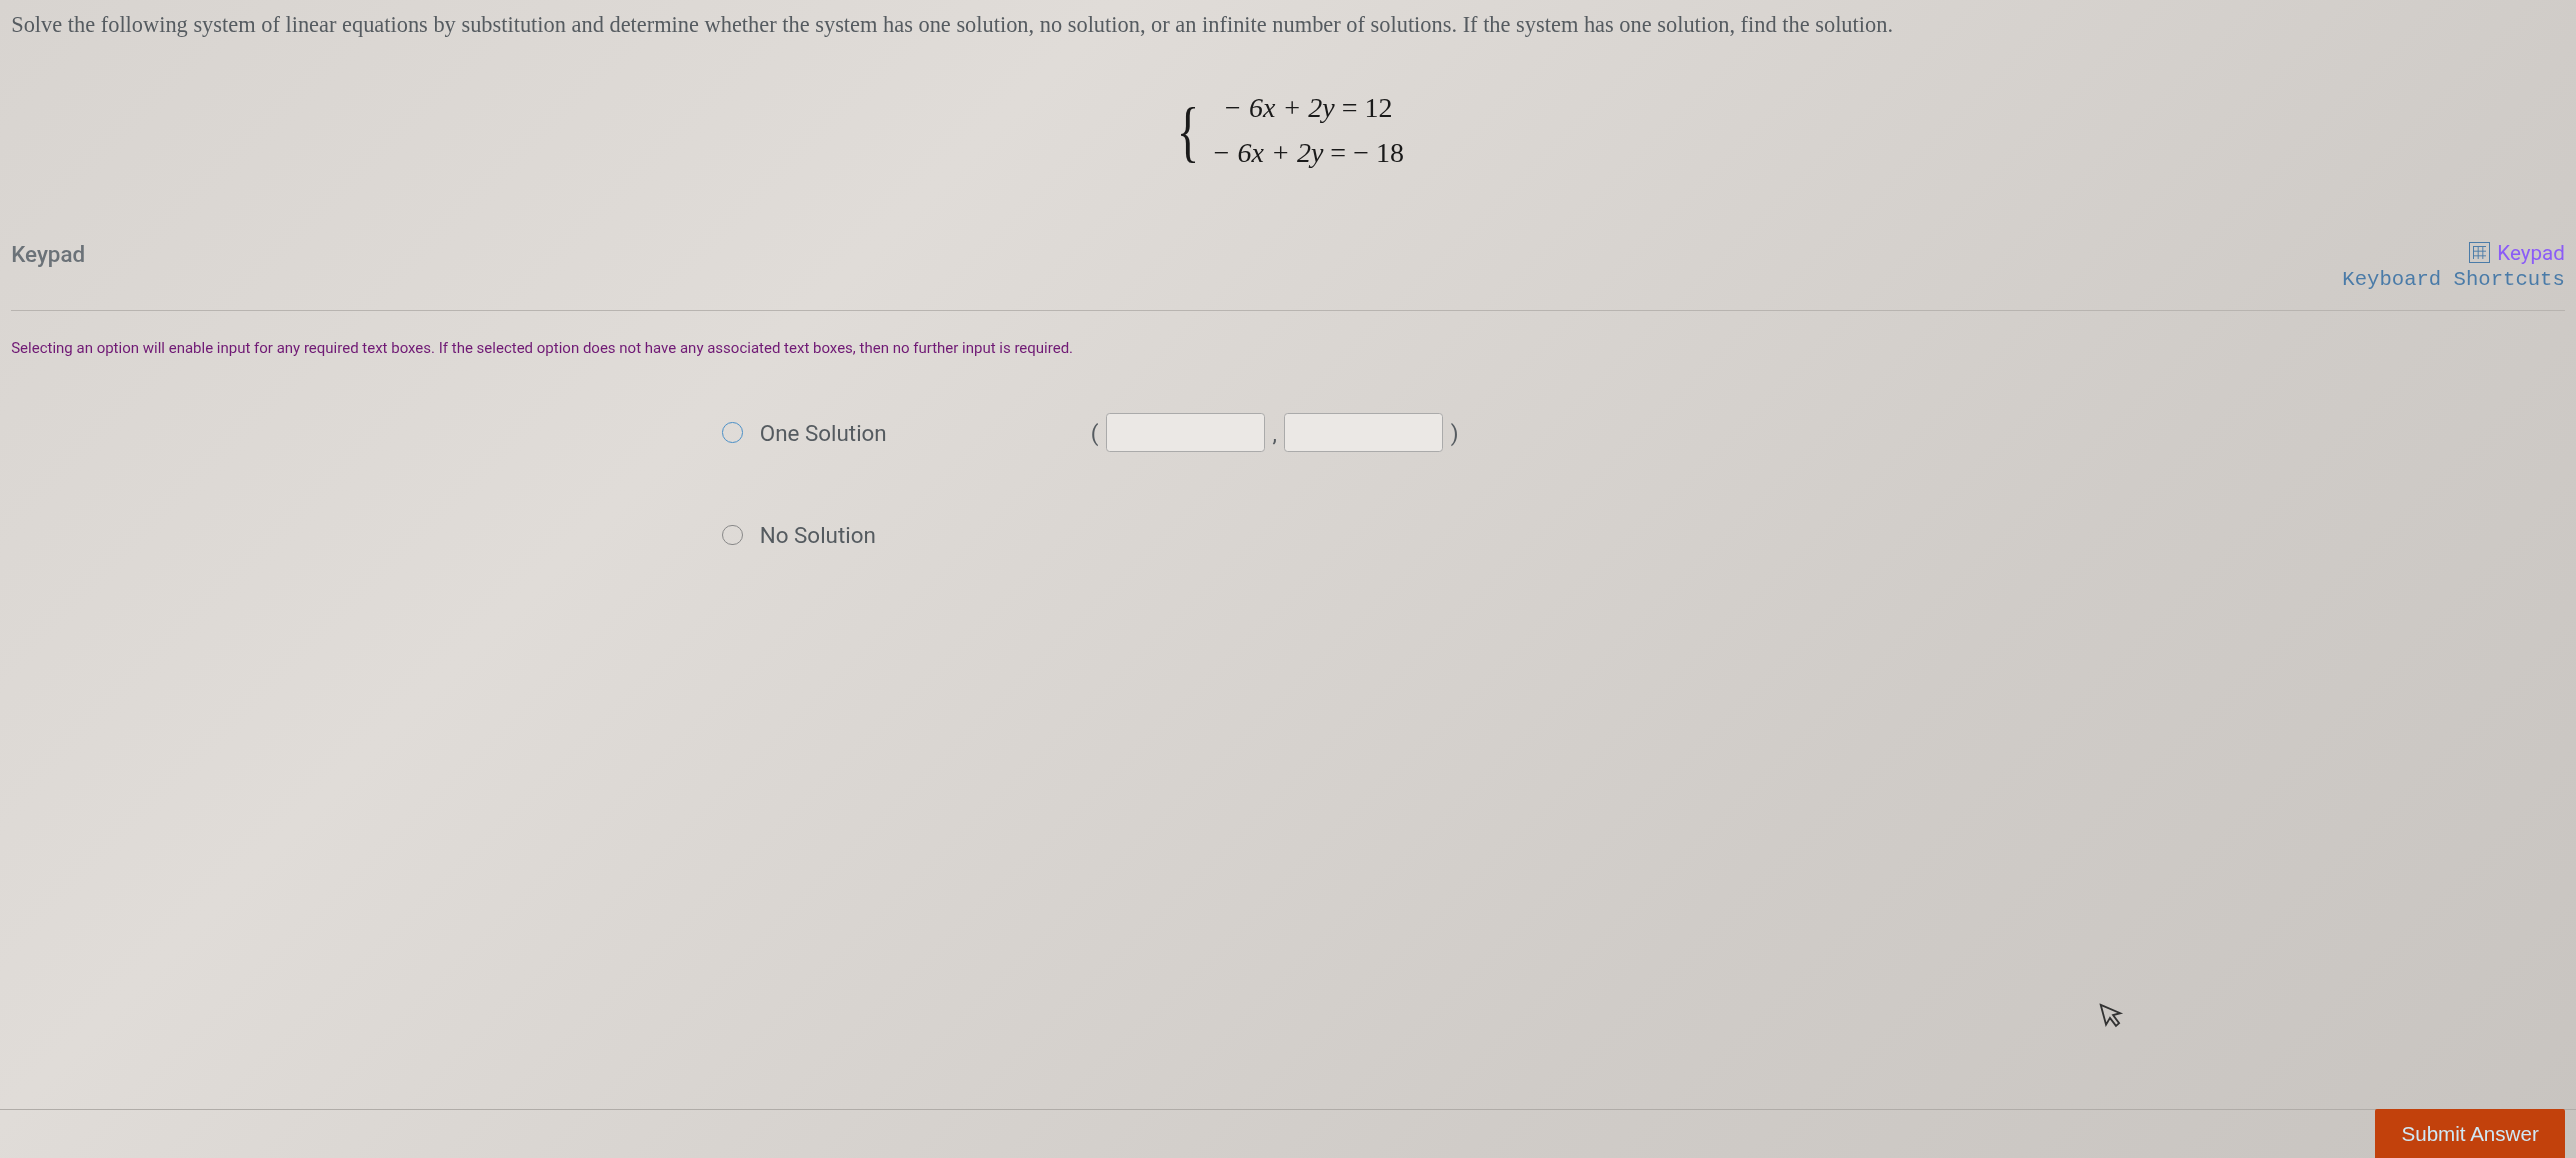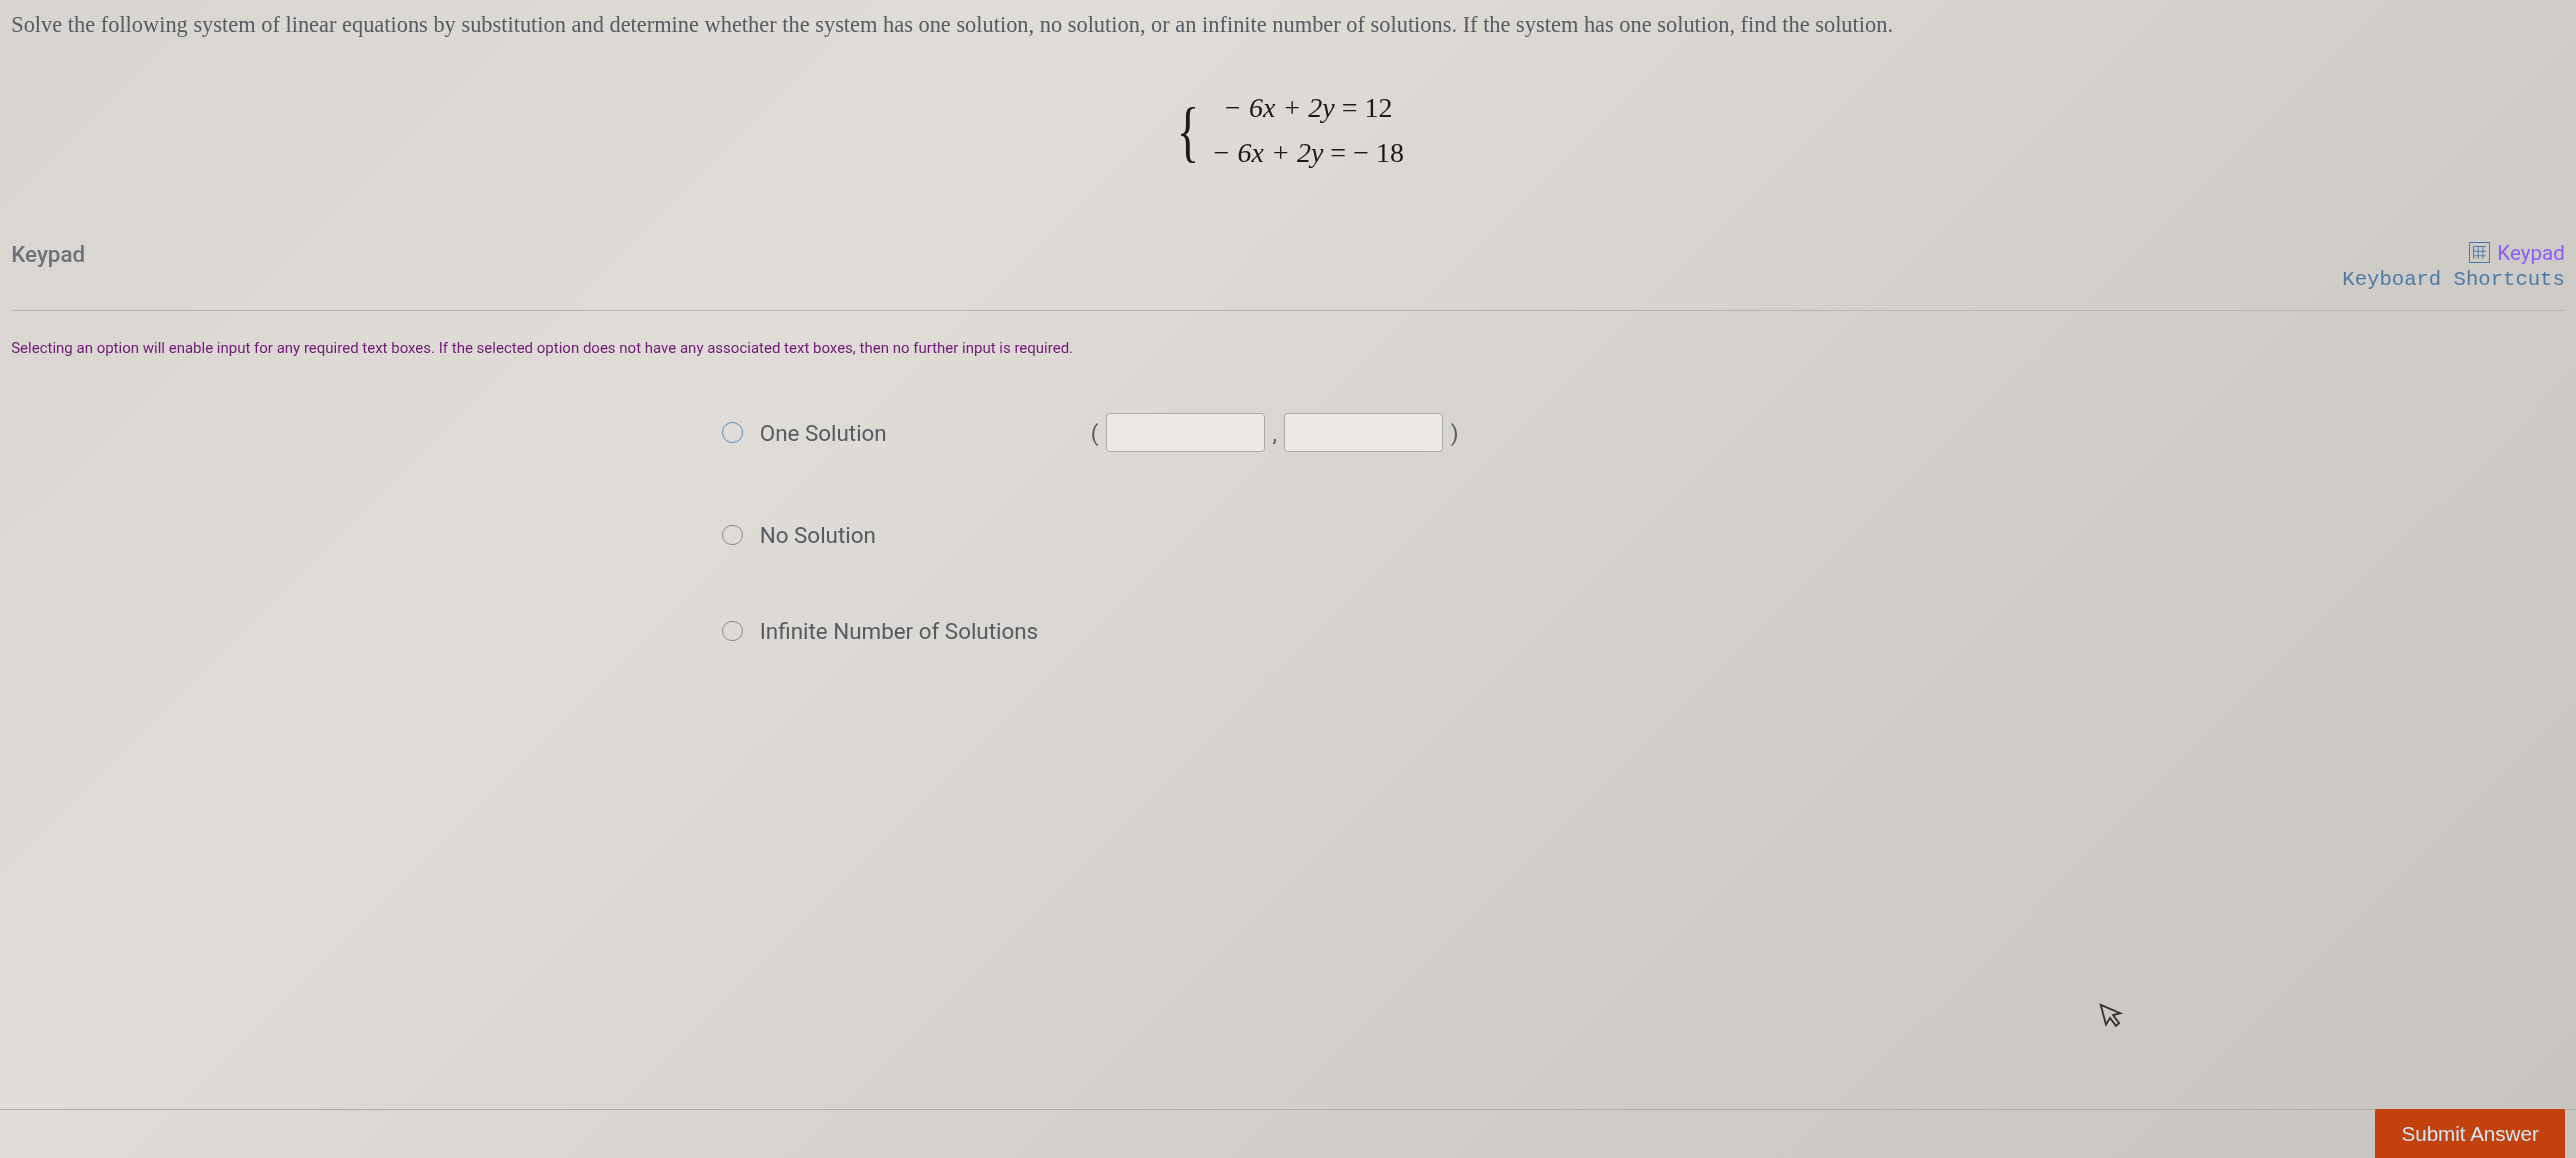--- a/index.html
+++ b/index.html
@@ -253,24 +253,20 @@
       <input type="text" class="text-input" value="" style="">
       <span>)</span>
     </div>
   </div>
 
   <div class="option-row">
     <div class="radio-circle gray"></div>
     <span class="option-label">No Solution</span>
   </div>
 
-  <div class="option-row">
-    <div class="radio-circle gray"></div>
-    <span class="option-label">Infinite Number of Solutions</span>
-  </div>
 </div>
 
 <div class="cursor-icon">
   <svg width="26" height="30" viewBox="0 0 28 32" fill="none" stroke="#333" stroke-width="2">
     <path d="M4 2 L4 24 L10 18 L14 28 L18 26 L14 16 L22 16 Z"></path>
   </svg>
 </div>
 
 <hr class="bottom-divider">
 

